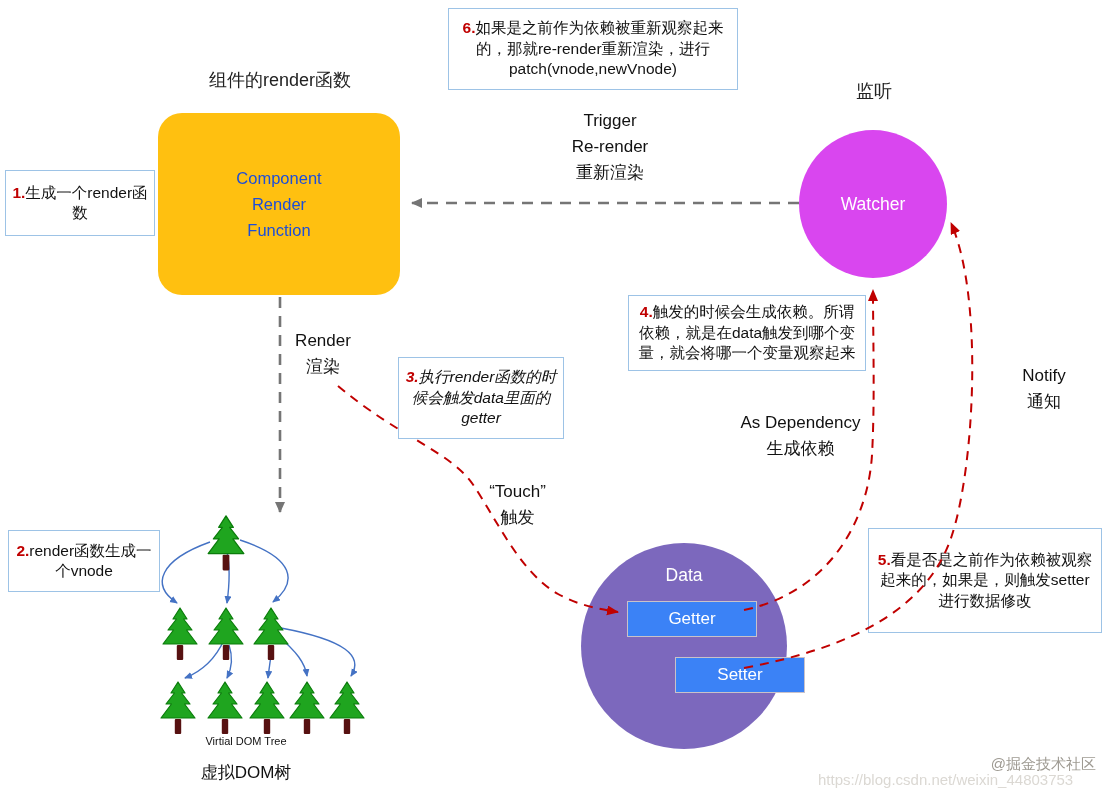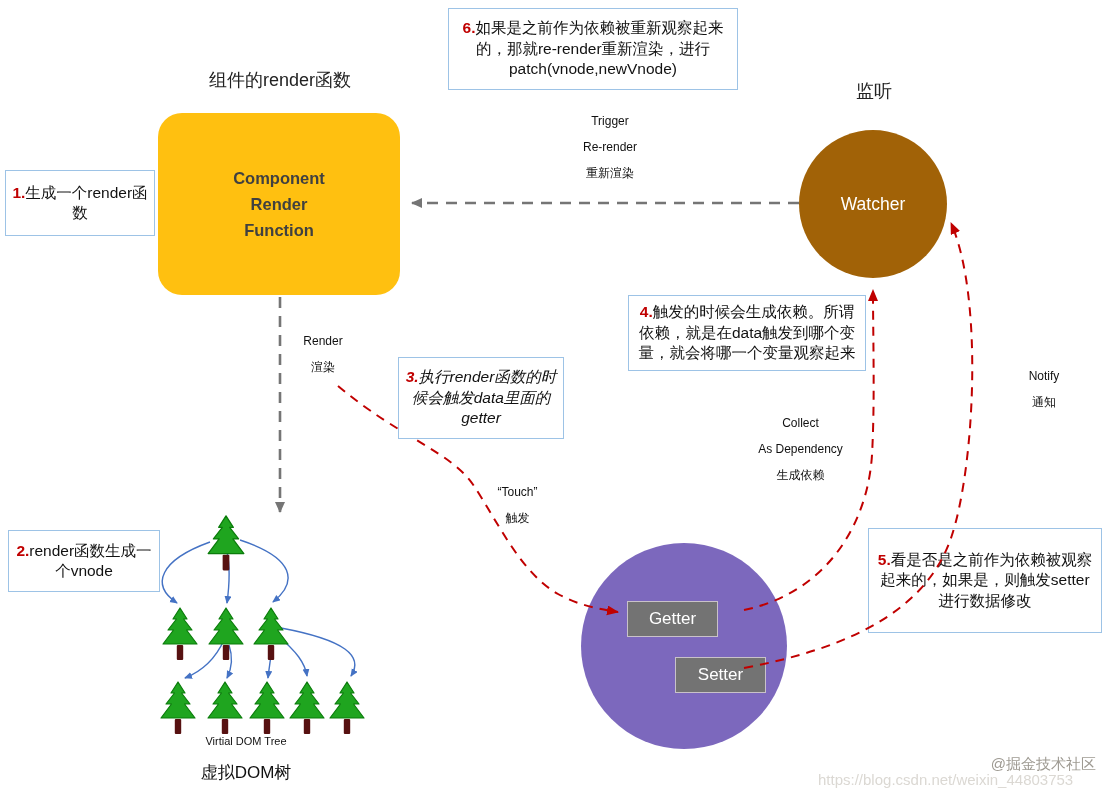--- a/index.html
+++ b/index.html
@@ -6,42 +6,42 @@
   #canvas{
     position:relative;width:1106px;height:799px;background:#ffffff;overflow:hidden;
     font-family:"Liberation Sans","DejaVu Sans",sans-serif;color:#1a1a1a;
   }
   .abs{position:absolute;}
   
   .component-box{
     left:158px;top:113px;width:242px;height:182px;background:#FFC010;border-radius:24px;
     display:flex;flex-direction:column;align-items:center;justify-content:center;z-index:2;
   }
-  .component-box div{color:#404040;font-size:16.5px;line-height:26px;text-align:center;font-weight:bold;}
+  .component-box div{color:#1d4ed8;font-size:16.5px;line-height:26px;text-align:center;}
   .circle{border-radius:50%;display:flex;align-items:center;justify-content:center;z-index:2;}
-  .watcher-circle{left:799px;top:130px;width:148px;height:148px;background:#a16207;}
+  .watcher-circle{left:799px;top:130px;width:148px;height:148px;background:#d946ef;}
   .watcher-circle span{color:#ffffff;font-size:17.5px;}
   .data-circle{left:581px;top:543px;width:206px;height:206px;background:#7C68BD;z-index:2;}
   .data-label{position:absolute;left:0;top:22px;width:206px;text-align:center;color:#fff;font-size:17.5px;}
   .gs-box{
-    position:absolute;left:46px;width:91px;height:36px;background:#737373;border:1px solid #C9C2C9;
+    position:absolute;left:46px;width:130px;height:36px;background:#3b82f6;border:1px solid #C9C2C9;
     display:flex;align-items:center;justify-content:center;color:#fff;font-size:17px;box-sizing:border-box;
   }
   .gs-getter{top:58px;}
   .gs-setter{top:114px;margin-left:48px;}
   
   .ann{
     background:#ffffff;border:1.5px solid #9DC3E6;box-sizing:border-box;z-index:10;
     display:flex;align-items:center;justify-content:center;text-align:center;
     font-size:15.5px;line-height:1.32;padding:0 6px;color:#111;
   }
   .ann .num{color:#C00000;font-weight:bold;}
   
   .lbl{z-index:6;text-align:center;color:#111;}
-  .lbl div{font-size:12px;line-height:26px;}
+  .lbl div{font-size:17px;line-height:26px;}
   .heading{font-size:18px;color:#222;text-align:center;z-index:6;}
   .tree-caption-en{left:146px;top:735px;width:200px;font-size:11px;}
   .tree-caption-zh{left:146px;top:761px;width:200px;font-size:17px;}
   .wm1{left:940px;top:755px;width:156px;text-align:right;font-size:15px;color:#9e9a92;z-index:8;}
   .wm2{left:818px;top:771px;width:288px;text-align:left;font-size:15px;color:#dbd8d3;z-index:8;}
   svg.layer{position:absolute;left:0;top:0;pointer-events:none;}
   #layer-under{z-index:4;}
   #layer-over{z-index:20;}
 </style>
 </head>
@@ -56,20 +56,21 @@
     <div>Component</div>
     <div>Render</div>
     <div>Function</div>
   </div>
 
   <div class="abs circle watcher-circle">
     <span>Watcher</span>
   </div>
 
   <div class="abs circle data-circle">
+    <div class="data-label">Data</div>
     <div class="gs-box gs-getter">
       <span>Getter</span>
     </div>
     <div class="gs-box gs-setter">
       <span>Setter</span>
     </div>
   </div>
 
   <div class="abs ann" style="left:5px;top:170px;width:150px;height:66px;">
     <div><span class="num">1.</span><span>生成一个render函数</span></div>
@@ -97,21 +98,20 @@
   </div>
   <div class="abs lbl" style="left:288px;top:328px;width:70px;">
     <div>Render</div>
     <div>渲染</div>
   </div>
   <div class="abs lbl" style="left:455px;top:479px;width:125px;">
     <div>“Touch”</div>
     <div>触发</div>
   </div>
   <div class="abs lbl" style="left:718px;top:410px;width:165px;">
-    <div>Collect</div>
     <div>As Dependency</div>
     <div>生成依赖</div>
   </div>
   <div class="abs lbl" style="left:998px;top:363px;width:92px;">
     <div>Notify</div>
     <div>通知</div>
   </div>
 
   <div class="abs lbl tree-caption-en">Virtial DOM Tree</div>
   <div class="abs lbl tree-caption-zh">虚拟DOM树</div>

